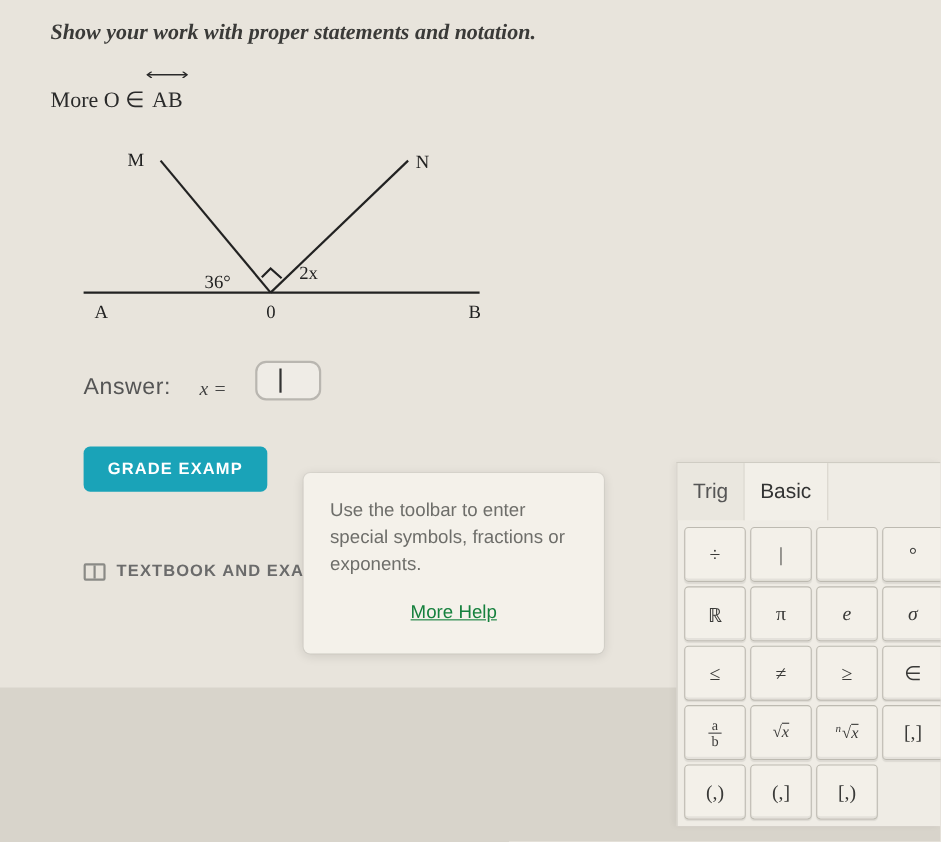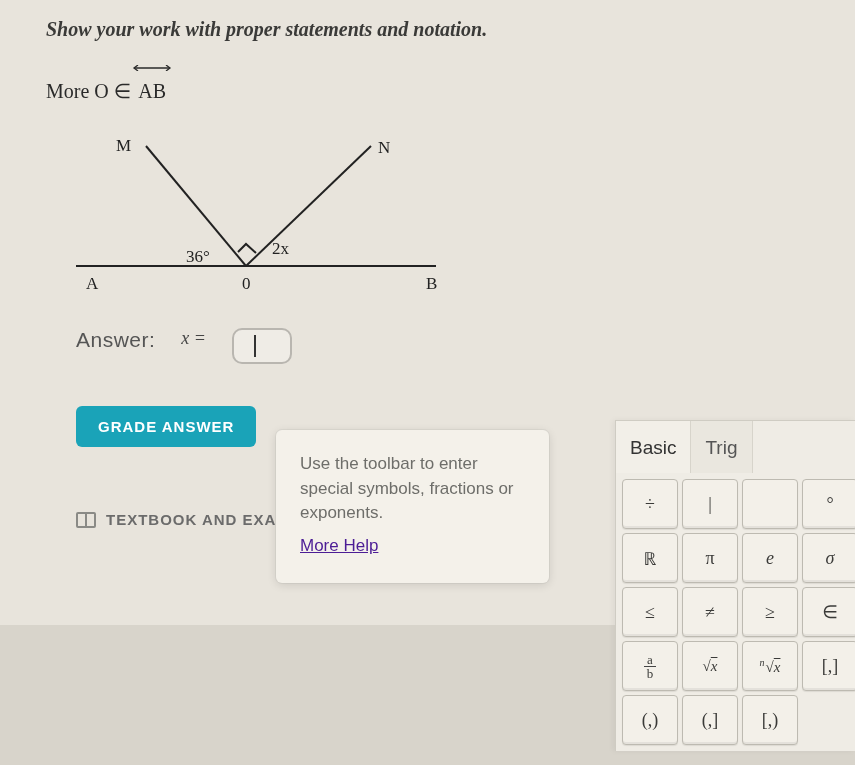--- a/index.html
+++ b/index.html
@@ -45,21 +45,21 @@
     margin: 0 0 22px 10px;
   }
   .figure .lbl {
     position: absolute;
     font-family: Georgia, serif;
     font-size: 17px;
     color: #222;
   }
   .answer-row {
     display: flex;
-    align-items: flex-start;
+    align-items: flex-end;
     gap: 26px;
     margin-left: 30px;
     margin-bottom: 42px;
     font-family: -apple-system, Helvetica, Arial, sans-serif;
   }
   .answer-label {
     font-size: 21px;
     color: #555;
     letter-spacing: .5px;
   }
@@ -134,22 +134,23 @@
     border-radius: 6px;
     box-shadow: 0 2px 10px rgba(0,0,0,.12), 0 0 0 1px rgba(0,0,0,.04);
     padding: 22px 24px 24px 24px;
     font-family: -apple-system, Helvetica, Arial, sans-serif;
     color: #6e6e6a;
     font-size: 17px;
     line-height: 1.45;
   }
   .help-pop .more {
     display: block;
-    margin-top: 8px;
-    color: #4c1d95;
+    margin-top: 19px;
+    color: #15803d;
+    text-align: center;
   }
 
   
   .toolbar {
     position: absolute;
     right: 0;
     top: 420px;
     width: 240px;
     background: #efece5;
     border-left: 1px solid #cfccc3;
@@ -249,41 +250,41 @@
   <div class="answer-row">
     <span class="answer-label">Answer:</span>
     <span class="eq">x =</span>
     <span style="position:relative">
       <input class="answer-input" type="text" value="" style="">
       <span class="cursor-mark" style="left:22px; top:7px; width:2px; height:22px; background:#333;"></span>
     </span>
   </div>
 
   <div class="btn-row">
-    <button class="grade-btn">GRADE ANSWER</button>
+    <button class="grade-btn">GRADE EXAMP</button>
   </div>
 
   <div class="textbook-row">
     <span class="book-icon"></span>
     <span>TEXTBOOK AND EXAMP</span>
   </div>
 
 </div>
 
 <div class="bottom-bar"></div>
 
 <div class="help-pop">
   <span>Use the toolbar to enter special symbols, fractions or exponents.</span>
   <a class="more" href="#">More Help</a>
 </div>
 
 <div class="toolbar">
   <div class="tabs">
+    <div class="tab">Trig</div>
     <div class="tab active">Basic</div>
-    <div class="tab">Trig</div>
   </div>
   <div class="key-grid">
     <div class="key">÷</div>
     <div class="key">|</div>
     <div class="key"></div>
     <div class="key">°</div>
 
     <div class="key">ℝ</div>
     <div class="key">π</div>
     <div class="key">

